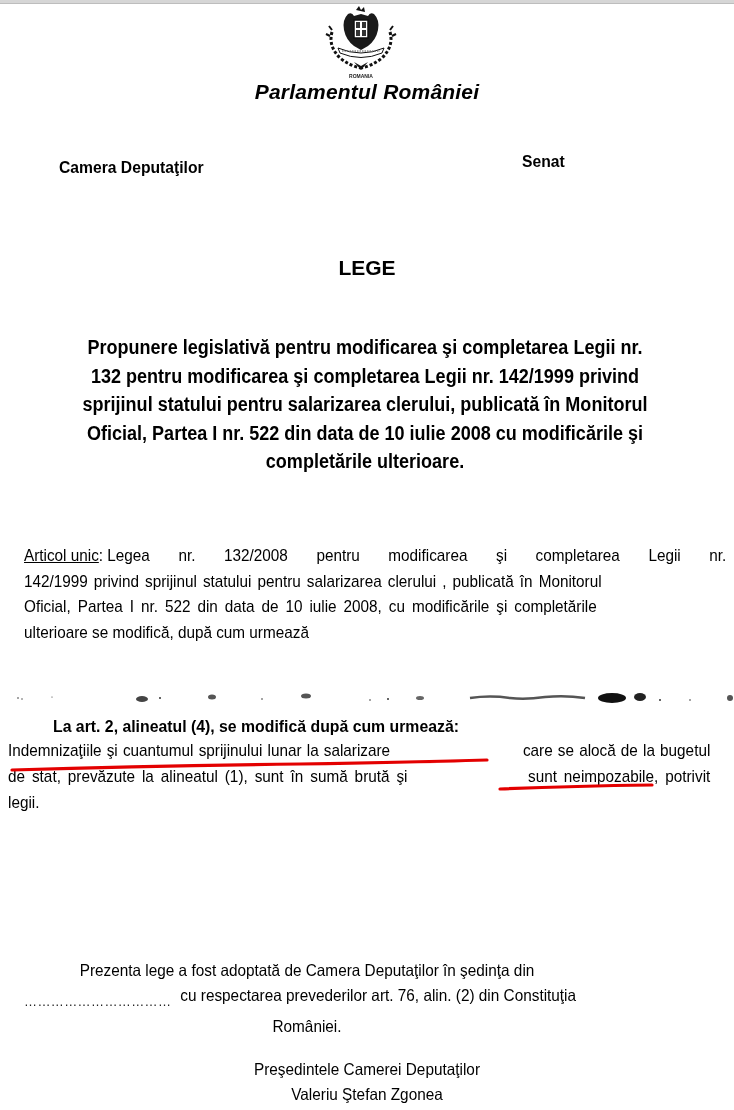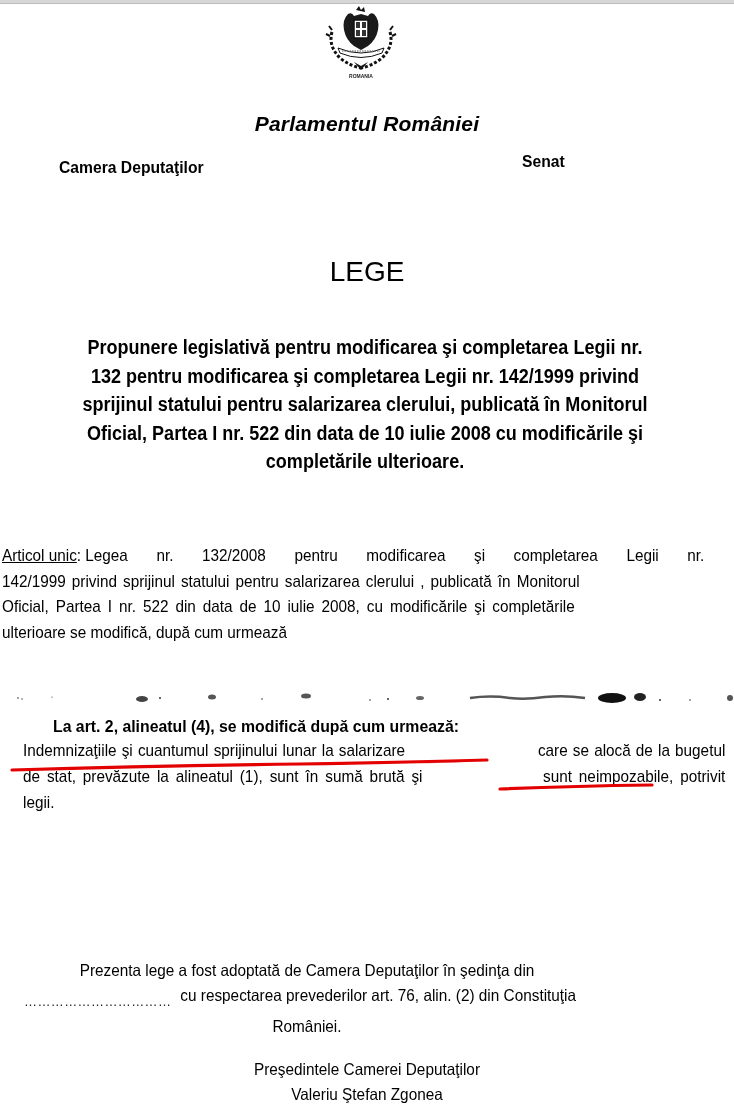--- a/index.html
+++ b/index.html
@@ -6,40 +6,40 @@
   body {
     width: 734px; height: 1110px; overflow: hidden;
     background: #ffffff; position: relative;
     font-family: "Liberation Sans", sans-serif; color: #000;
   }
   .topbar { position: absolute; left: 0; top: 0; width: 734px; height: 3px; background: #d6d6d6; border-bottom: 1px solid #bdbdbd; }
   .abs { position: absolute; }
   .emblem { left: 318px; top: 4px; width: 86px; height: 76px; }
   .parl-title {
     left: 0; width: 734px; top: 80px; text-align: center;
-    font-size: 21px; font-weight: bold; font-style: italic; letter-spacing: 0.2px; margin-top: 32px;
+    font-size: 21px; font-weight: bold; font-style: italic; letter-spacing: 0.2px;
   }
   .camera { left: 59px; top: 158px; font-size: 16.5px; font-weight: bold; transform: scaleX(0.95); transform-origin: left; }
   .senat { left: 522px; top: 152px; font-size: 16.5px; font-weight: bold; transform: scaleX(0.95); transform-origin: left; }
-  .lege { left: 0; width: 734px; top: 256px; text-align: center; font-size: 28px; font-weight: normal; }
+  .lege { left: 0; width: 734px; top: 256px; text-align: center; font-size: 21px; font-weight: bold; }
   .proposal {
     left: 12px; width: 706px; top: 333px; text-align: center;
     font-size: 19.6px; font-weight: bold; line-height: 28.5px;
     transform: scaleX(0.92); transform-origin: center top;
   }
   .proposal span { display: block; white-space: nowrap; }
   .article {
-    left: 2px; width: 703px; top: 543px; font-size: 17px; line-height: 25.5px;
+    left: 24px; width: 703px; top: 543px; font-size: 17px; line-height: 25.5px;
   }
   .article .line { display: flex; justify-content: space-between; white-space: nowrap; transform: scaleX(0.9); transform-origin: left; width: 111%; }
   .article .line.last { justify-content: flex-start; gap: 5px; }
   .article .u { text-decoration: underline; }
   .noise { left: 0; top: 688px; width: 734px; height: 22px; }
   .mod-head { left: 53px; top: 716px; font-size: 17.2px; font-weight: bold; white-space: nowrap; transform: scaleX(0.92); transform-origin: left; }
-  .mod-body { left: 23px; width: 703px; top: 738px; font-size: 17px; line-height: 26px; }
+  .mod-body { left: 8px; width: 703px; top: 738px; font-size: 17px; line-height: 26px; }
   .mod-body .line { display: flex; justify-content: space-between; white-space: nowrap; transform: scaleX(0.9); transform-origin: left; width: 111%; }
   .mod-body .line.last { justify-content: flex-start; }
   .hl { position: relative; }
   .redline { position: absolute; pointer-events: none; }
   .footer-text { left: 0; width: 614px; top: 958px; font-size: 16.5px; line-height: 25px; }
   .footer-text .c { text-align: center; white-space: nowrap; transform: scaleX(0.93); }
   .footer-text .row2 { display: flex; white-space: nowrap; }
   .dots { color: #222; letter-spacing: 0.4px; font-size: 13px; padding-left: 24px; padding-top: 6px; }
   .sign { left: 0; width: 734px; top: 1057px; text-align: center; font-size: 16.5px; line-height: 25px; transform: scaleX(0.93); }
 </style>

